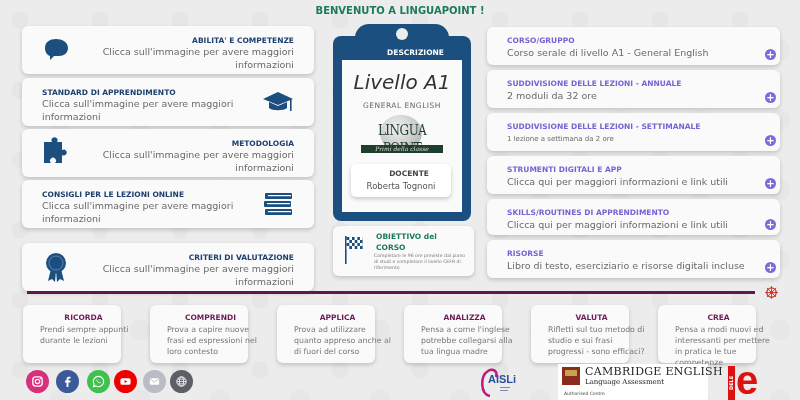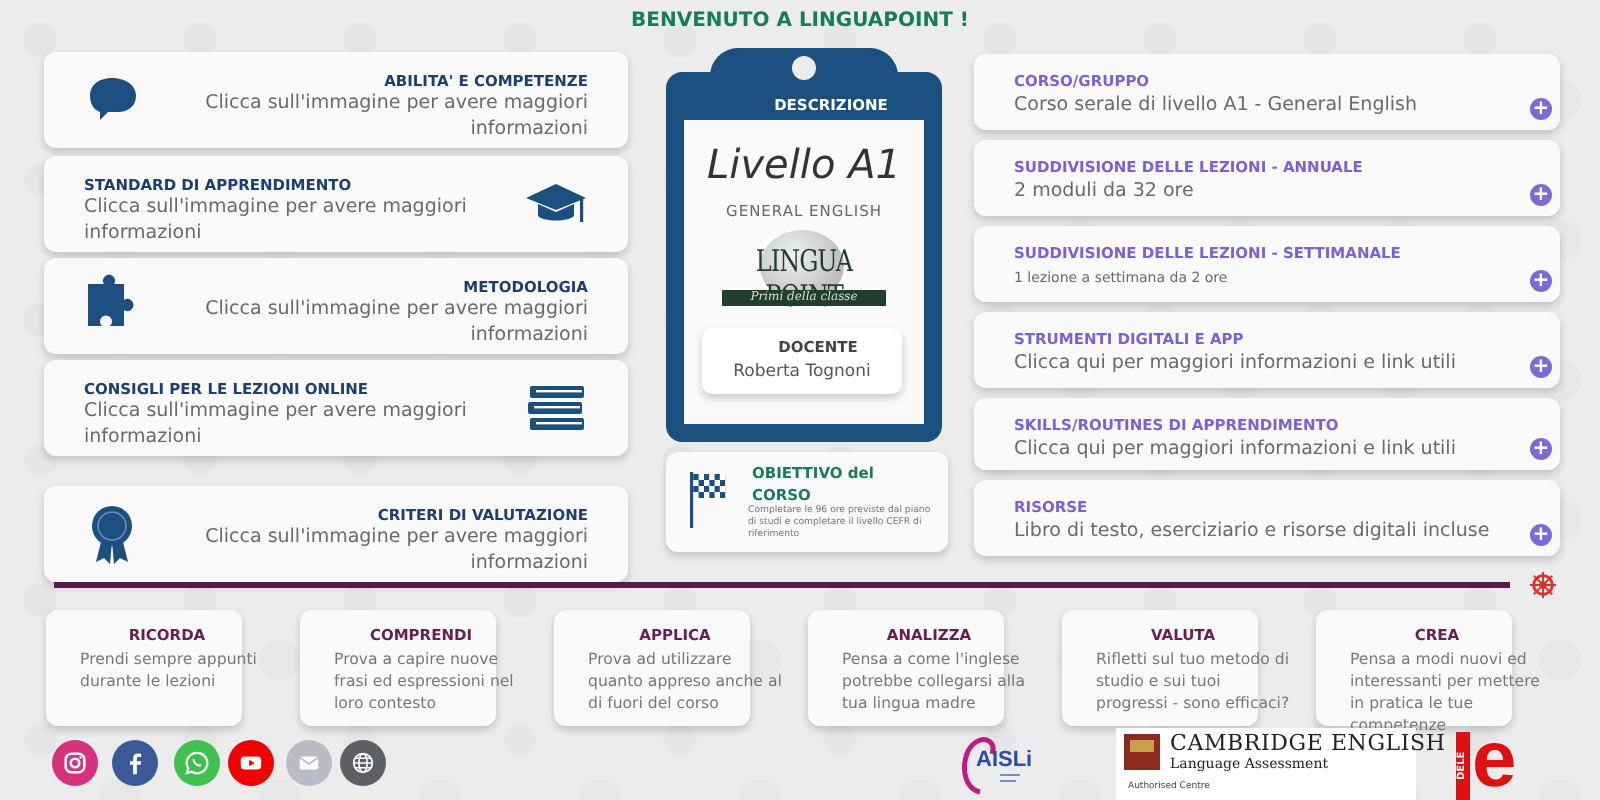--- a/index.html
+++ b/index.html
@@ -281,21 +281,21 @@
 <div class="card bcard" style="left:277px;">
   <div class="bt">APPLICA</div>
   <div class="bd">Prova ad utilizzare quanto appreso anche al di fuori del corso</div>
 </div>
 <div class="card bcard" style="left:404px;">
   <div class="bt">ANALIZZA</div>
   <div class="bd">Pensa a come l'inglese potrebbe collegarsi alla tua lingua madre</div>
 </div>
 <div class="card bcard" style="left:531px;">
   <div class="bt">VALUTA</div>
-  <div class="bd">Rifletti sul tuo metodo di studio e sui tuoi progressi - sono efficaci?</div>
+  <div class="bd">Rifletti sul tuo metodo di studio e sui frasi progressi - sono efficaci?</div>
 </div>
 <div class="card bcard" style="left:658px;">
   <div class="bt">CREA</div>
   <div class="bd">Pensa a modi nuovi ed interessanti per mettere in pratica le tue competenze</div>
 </div>
 
 <div class="social" style="left:26px;background:#d6317d;">
   <svg viewBox="0 0 14 14">
       <rect x="2" y="2" width="10" height="10" rx="3" fill="none" stroke="#fff" stroke-width="1.4"></rect>
       <circle cx="7" cy="7" r="2.3" fill="none" stroke="#fff" stroke-width="1.4"></circle>

